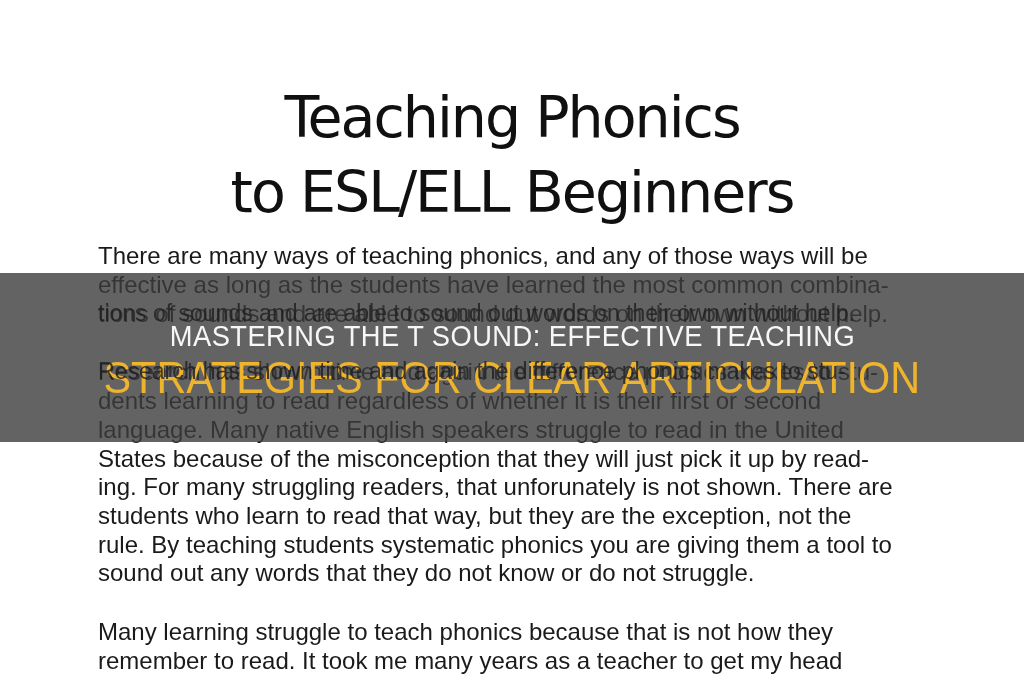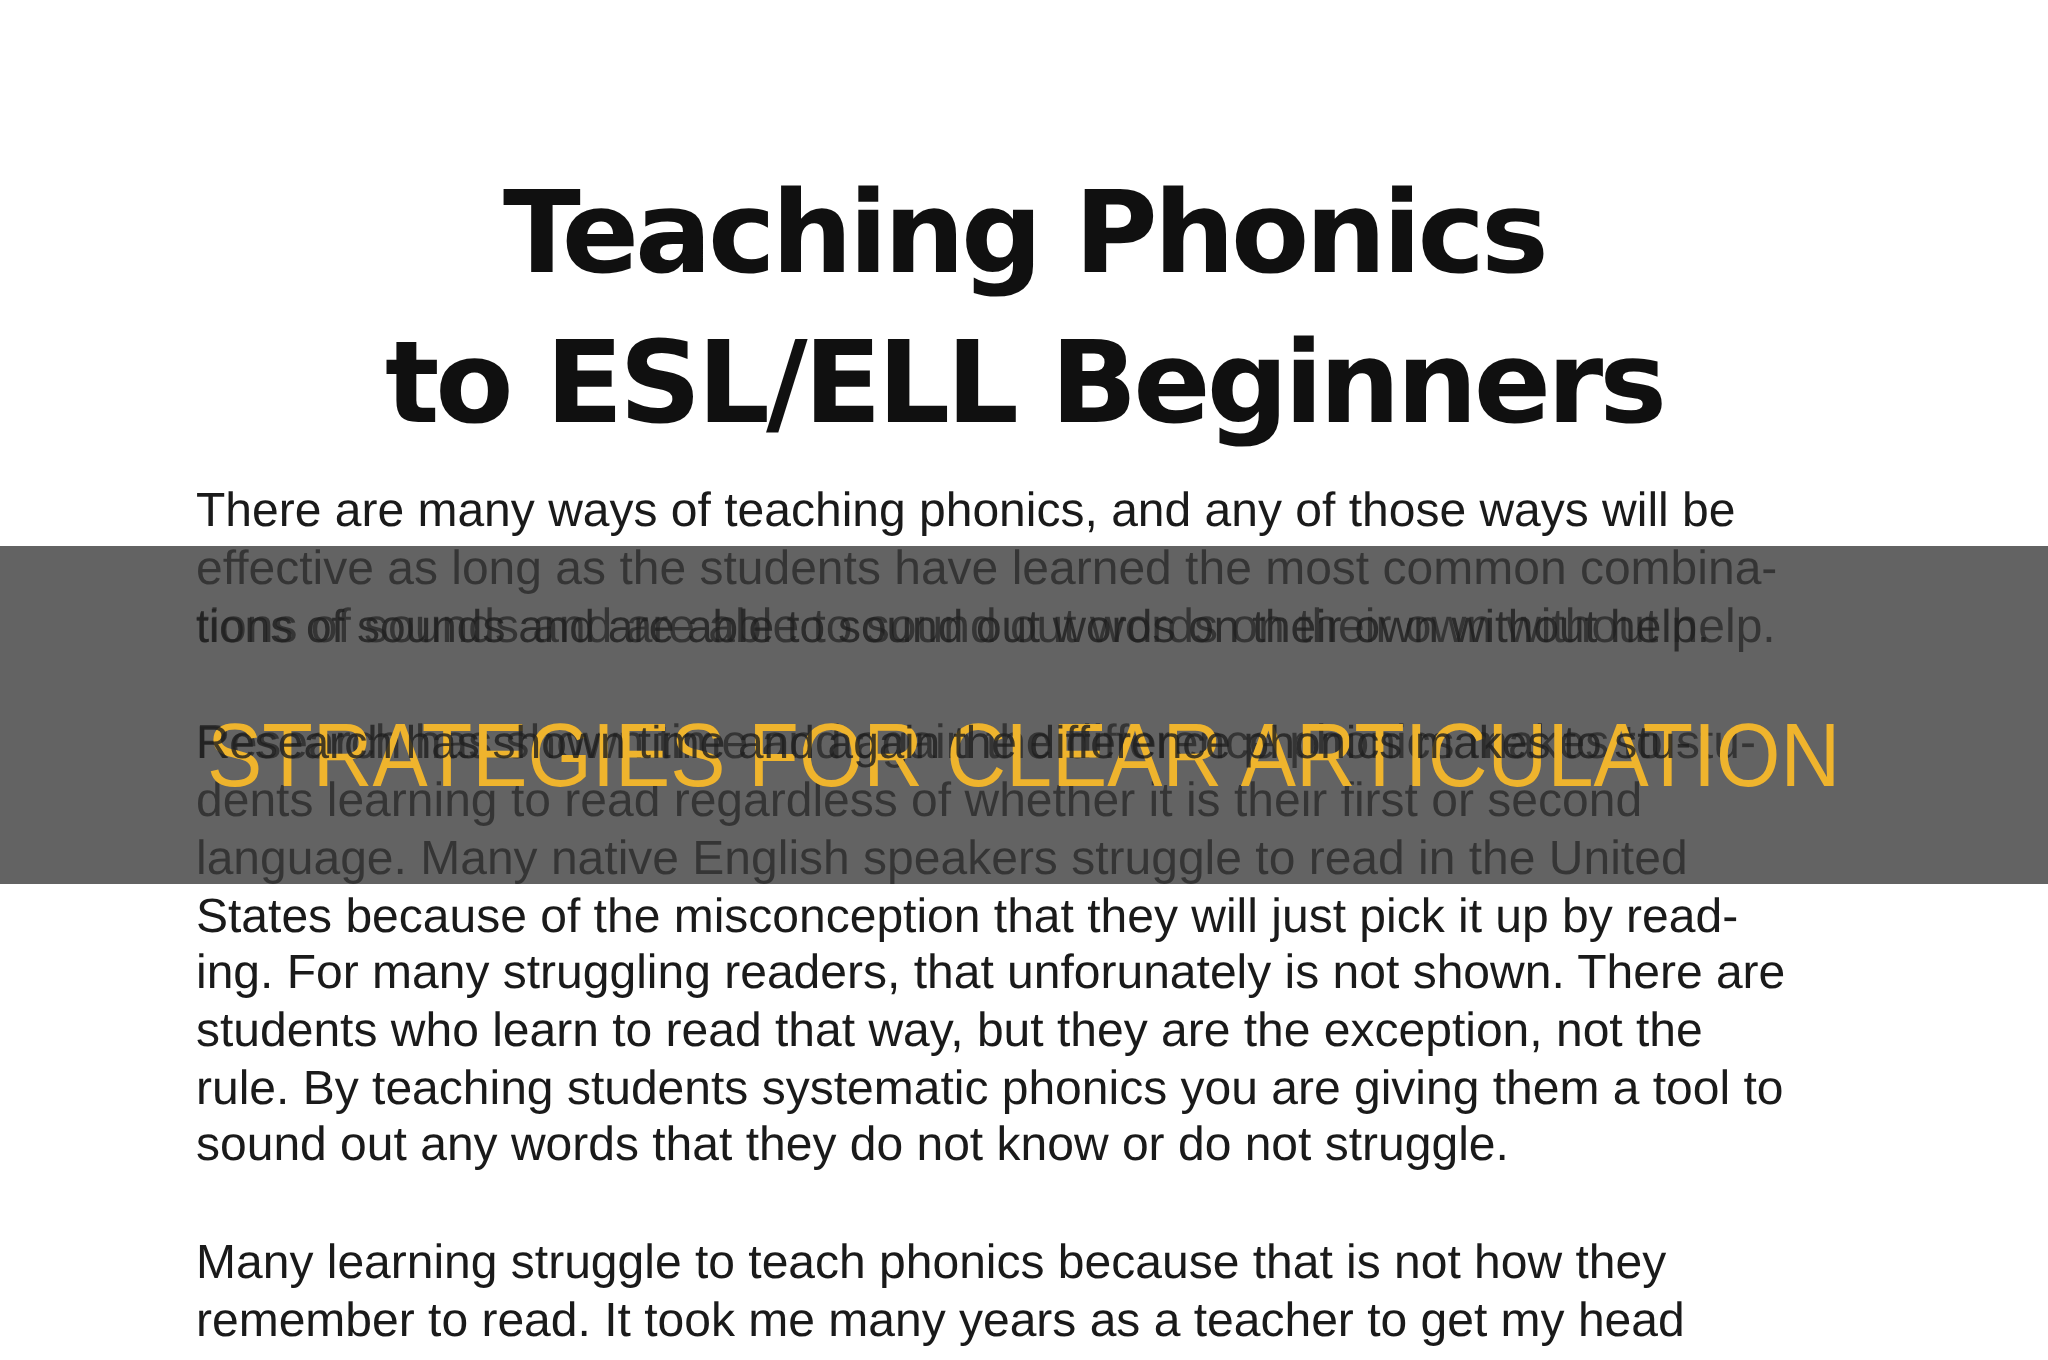--- a/index.html
+++ b/index.html
@@ -16,21 +16,21 @@
   .title-block {
     position: absolute;
     top: 80px;
     left: 0;
     width: 100%;
     text-align: center;
     z-index: 1;
   }
   .title-line {
     font-family: "DejaVu Sans", sans-serif;
-    font-weight: 700;
+    font-weight: 400;
     font-size: 57px;
     line-height: 75px;
     letter-spacing: -2px;
     color: #101010;
     white-space: nowrap;
   }
 
   
   .bline {
     position: absolute;
@@ -118,20 +118,23 @@
     <div class="bline" style="top:473px">ing. For many struggling readers, that unforunately is not shown. There are</div>
     <div class="bline" style="top:502px">students who learn to read that way, but they are the exception, not the</div>
     <div class="bline" style="top:531px">rule. By teaching students systematic phonics you are giving them a tool to</div>
     <div class="bline" style="top:559px">sound out any words that they do not know or do not struggle.</div>
     <div class="bline" style="top:618px">Many learning struggle to teach phonics because that is not how they</div>
     <div class="bline" style="top:647px">remember to read. It took me many years as a teacher to get my head</div>
   </div>
 
   <div class="caption-band"></div>
 
+  <div class="caption-line-wrap caption-line-1-wrap">
+    <span class="caption-text-1">MASTERING THE T SOUND: EFFECTIVE TEACHING</span>
+  </div>
   <div class="caption-line-wrap caption-line-2-wrap">
     <span class="caption-text-2">STRATEGIES FOR CLEAR ARTICULATION</span>
   </div>
 
   <div class="becho" style="top:300px">tions of sounds and are able to sound out words on their own without help.</div>
   <div class="becho" style="top:358px">Research has shown time and again the difference phonics makes to stu-</div>
 
 </div>
 
 </body></html>

